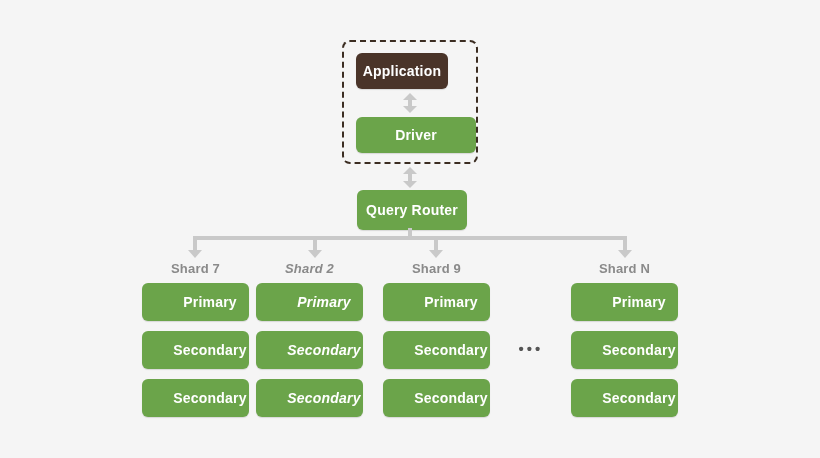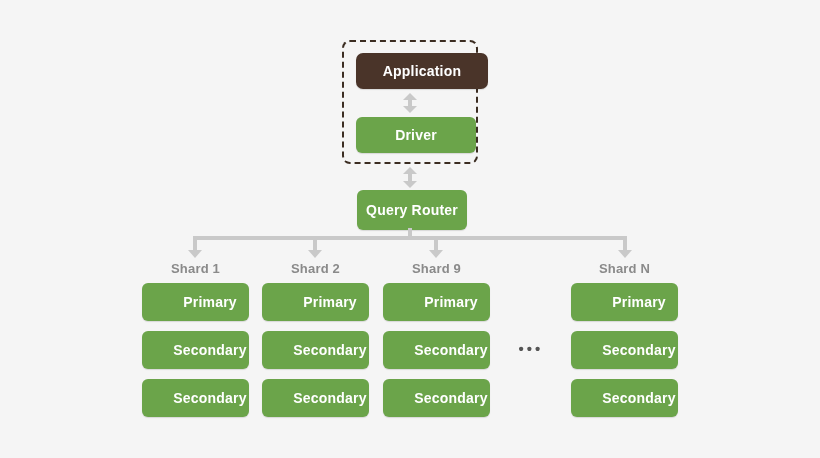--- a/index.html
+++ b/index.html
@@ -30,40 +30,40 @@
   
   .stub  { position:absolute; left:408px; top:228px; width:4px; height:10px; background:#c9c9c9; }
   .hline { position:absolute; left:193px; top:236px; width:434px; height:4px; background:#c9c9c9; }
   .darrow { position:absolute; width:14px; height:18px; top:240px; }
   .darrow .shaft { position:absolute; left:5px; top:0; width:4px; height:11px; background:#c9c9c9; }
   .darrow .head { position:absolute; left:0; top:10px; width:0; height:0;
     border-left:7px solid transparent; border-right:7px solid transparent; border-top:8px solid #c9c9c9; }
   .da1 { left:188px; } .da2 { left:308px; } .da3 { left:429px; } .da4 { left:618px; }
   
   .shard-col { position:absolute; top:258px; width:107px; display:flex; flex-direction:column; align-items:center; }
-  .col1 { left:142px; } .col2 { left:262px; } .col3 { left:383px; } .col4 { left:571px; }
+  .col1 { left:142px; } .col2 { left:256px;font-style:italic; } .col3 { left:383px; } .col4 { left:571px; }
   .shard-label { color:#8a8a8a; font-weight:bold; font-size:13px; height:21px; line-height:21px; margin-bottom:4px; letter-spacing:.2px; }
   .rbox {
     width:107px; height:38px; margin-bottom:10px; border-radius:6px; background:#6ba44a;
     color:#ffffff; font-weight:bold; font-size:14px; display:flex; align-items:center; justify-content:center;
     box-shadow:0 1px 1px rgba(0,0,0,0.12); letter-spacing:.2px;padding-left:29px;
   }
   .dots {
     position:absolute; left:501px; top:339px; width:60px; height:20px; line-height:20px;
     text-align:center; color:#555555; font-size:15px; font-weight:bold; letter-spacing:3px;
   }
 </style>
 </head>
 <body>
 
 <div class="canvas">
 
   <div class="dashed-group"></div>
 
-  <div class="node brown" style="left:356px; top:53px; width:132px; height:36px;border-radius:7px;">
+  <div class="node brown" style="left:356px; top:53px; width:92px; height:36px;">
     <span>Application</span>
   </div>
 
   <div class="varrow" style="left:403px; top:93px; height:20px;">
     <span class="head-up"></span>
     <span class="shaft"></span>
     <span class="head-down"></span>
   </div>
 
   <div class="node green" style="left:356px; top:117px; width:120px; height:36px;">
@@ -94,21 +94,21 @@
   <div class="darrow da3">
     <span class="shaft"></span>
       <span class="head"></span>
   </div>
   <div class="darrow da4">
     <span class="shaft"></span>
       <span class="head"></span>
   </div>
 
   <div class="shard-col col1">
-    <div class="shard-label">Shard 1</div>
+    <div class="shard-label">Shard 7</div>
     <div class="rbox">Primary</div>
     <div class="rbox">Secondary</div>
     <div class="rbox">Secondary</div>
   </div>
 
   <div class="shard-col col2">
     <div class="shard-label">Shard 2</div>
     <div class="rbox">Primary</div>
     <div class="rbox">Secondary</div>
     <div class="rbox">Secondary</div>

